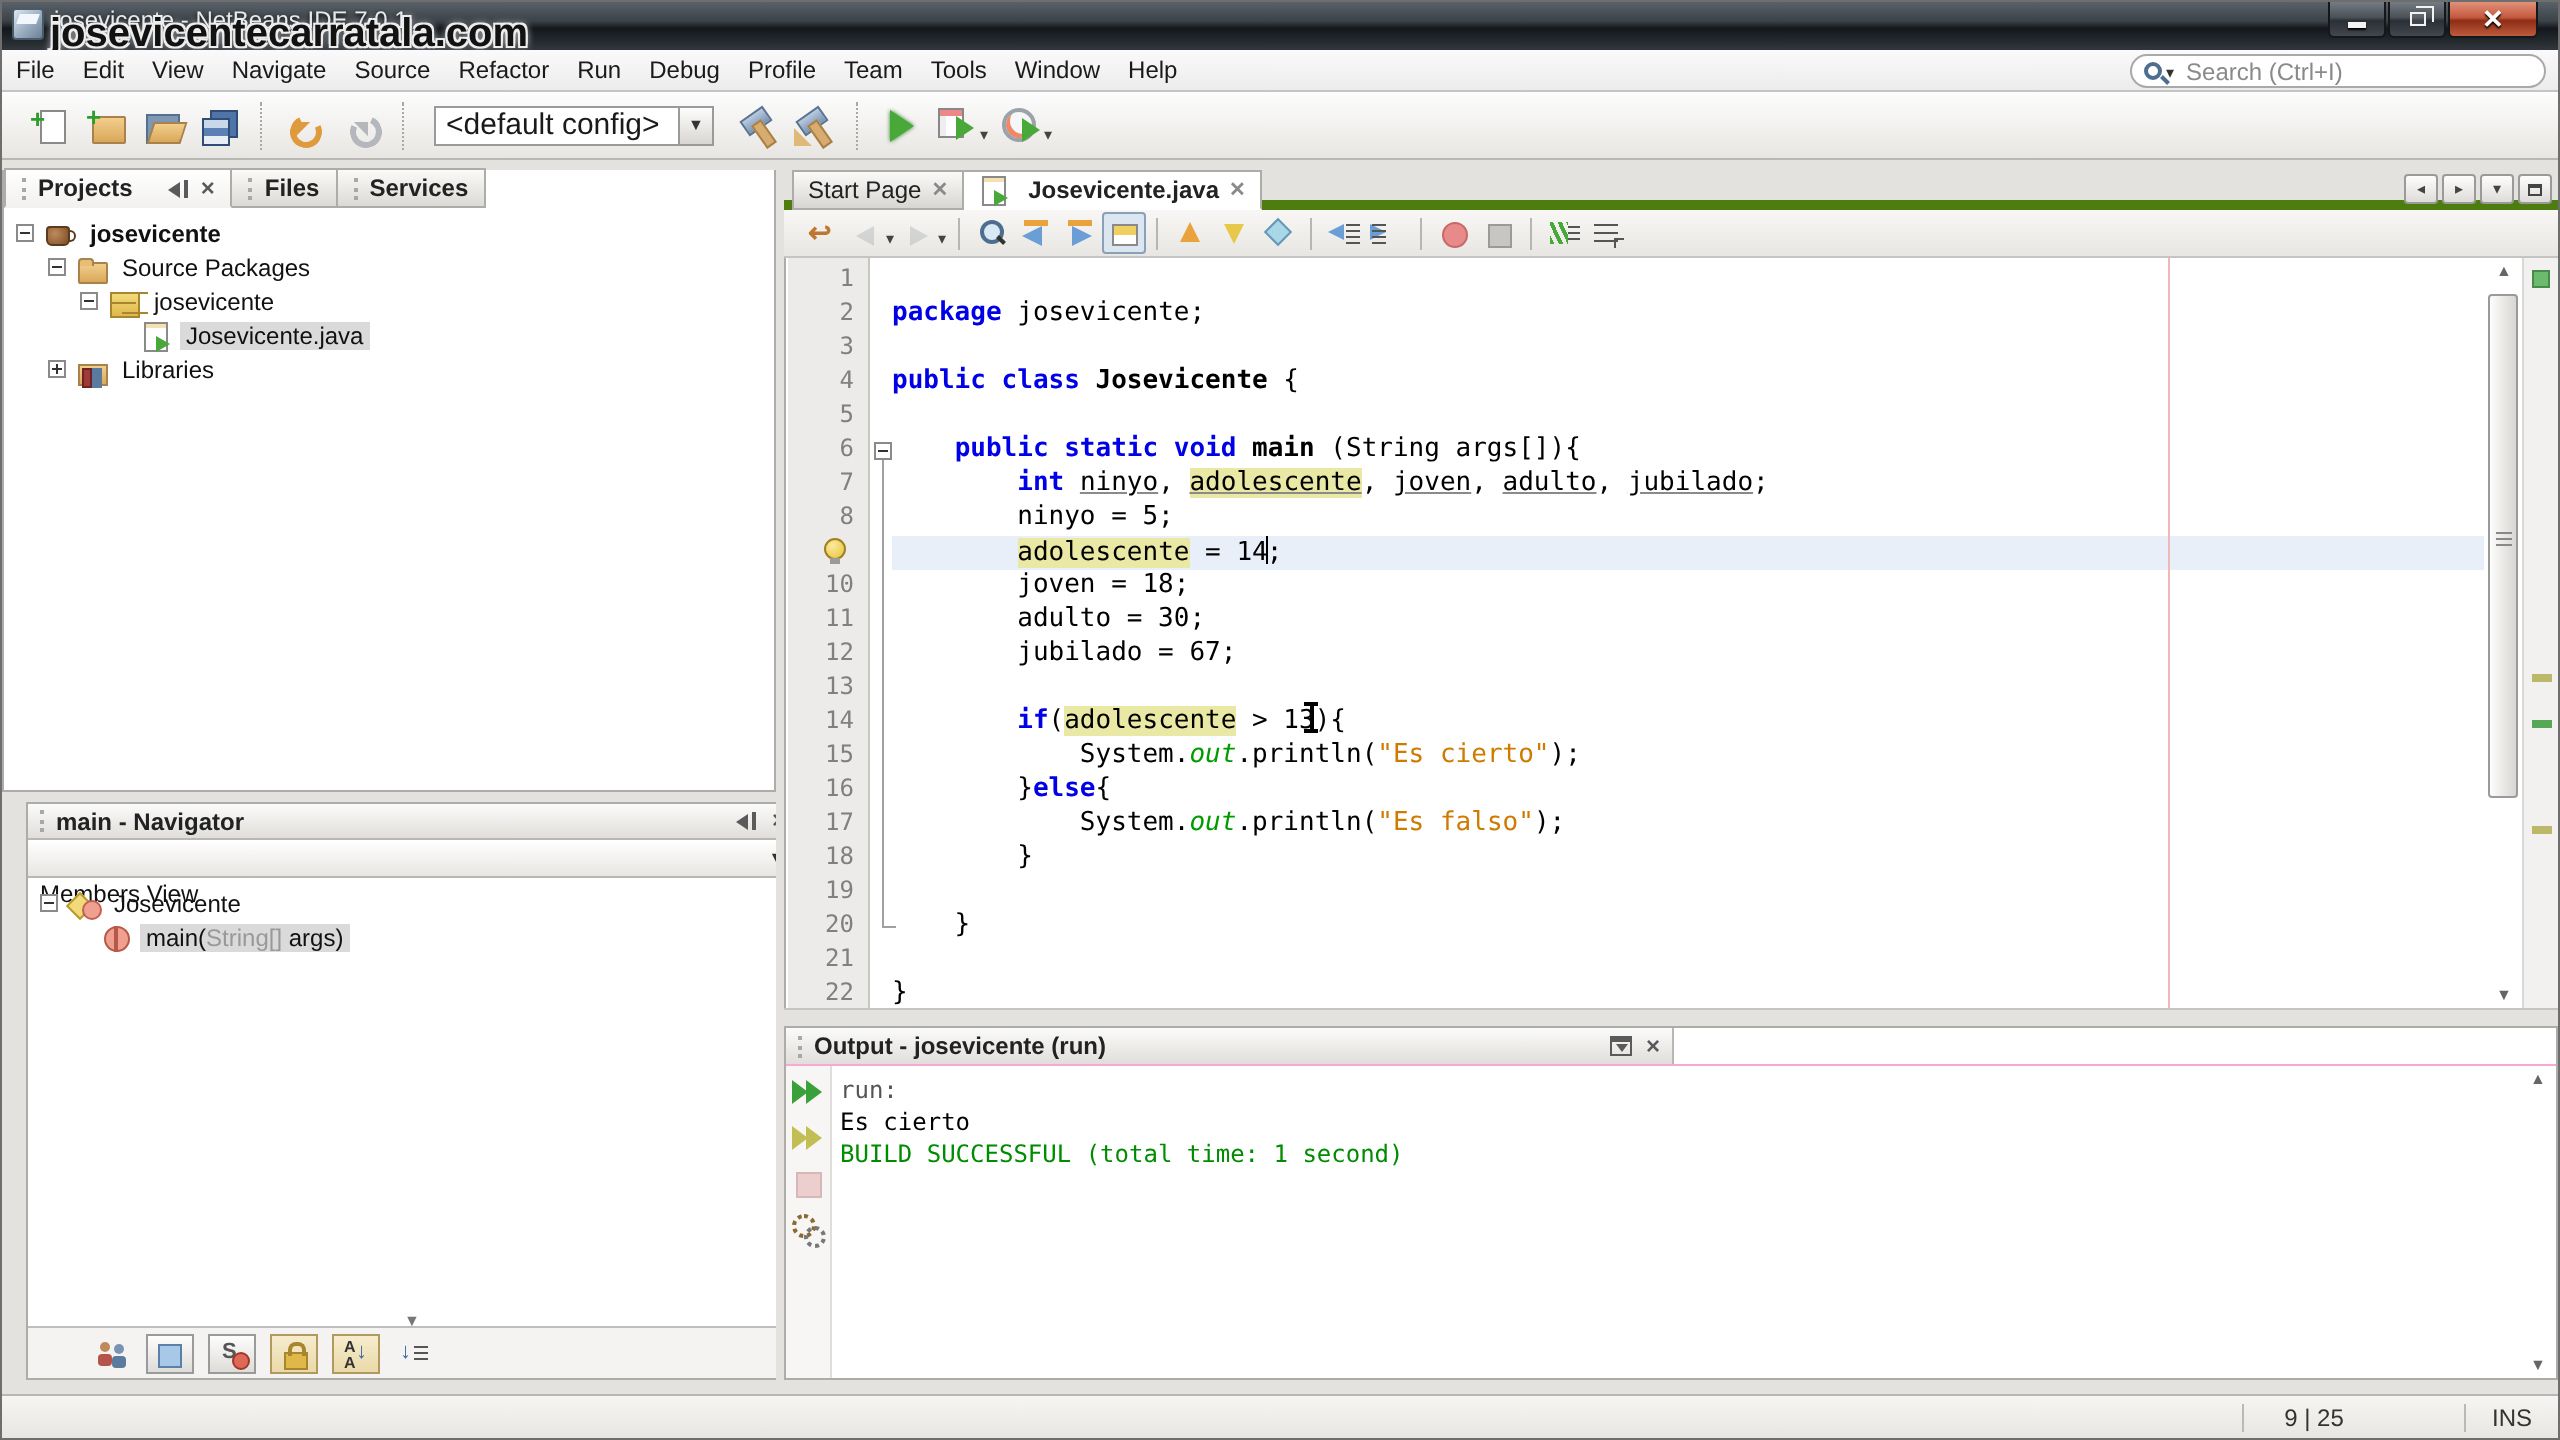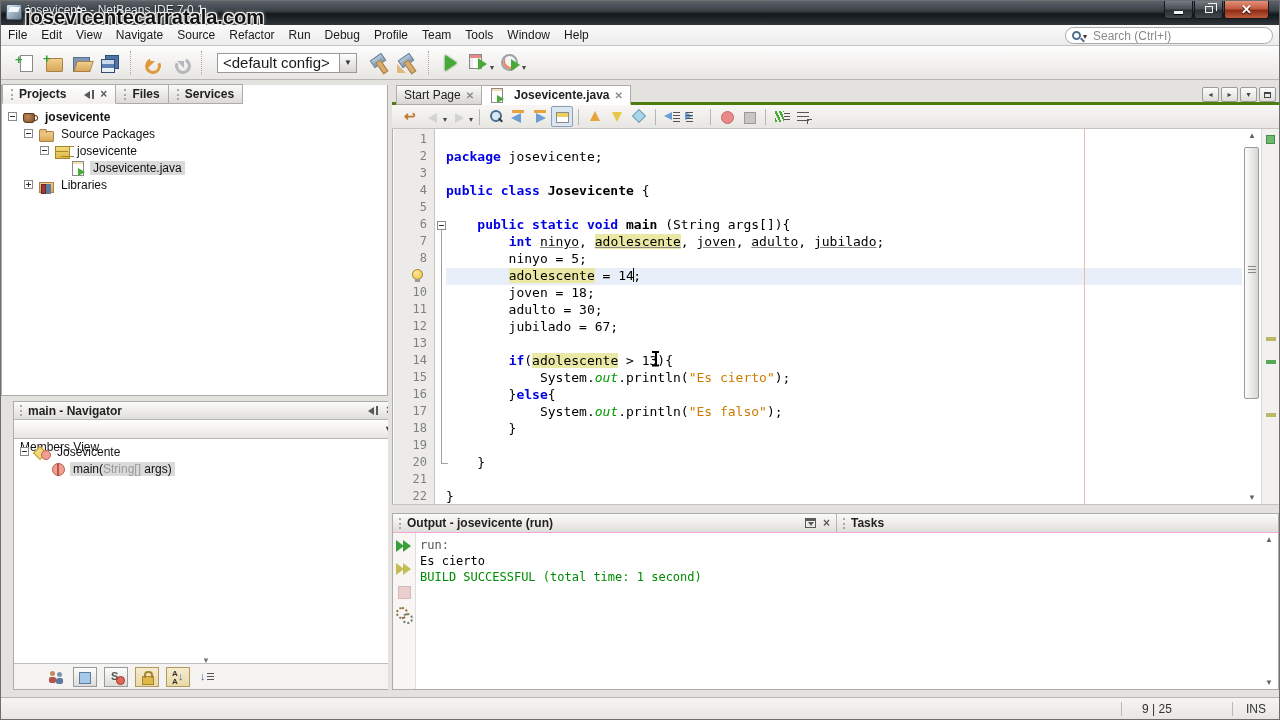--- a/index.html
+++ b/index.html
@@ -125,21 +125,21 @@
   .fico-static::after{content:"";position:absolute;left:7px;top:6px;width:7px;height:7px;background:#E06858;border-radius:50%;border:1px solid #A03828;}
   .fico-lock::before{content:"";position:absolute;left:2px;top:6px;width:10px;height:7px;background:#E0B84A;border:1px solid #A8862E;}
   .fico-lock::after{content:"";position:absolute;left:4px;top:1px;width:5px;height:5px;border:2px solid #A8862E;border-bottom:none;border-radius:4px 4px 0 0;}
   .fico-az::before{content:"A";position:absolute;left:1px;top:-1px;font-size:8px;font-weight:bold;color:#333;text-shadow:0 8px 0 #333;}
   .fico-az::after{content:"↓";position:absolute;left:7px;top:0px;font-size:11px;color:#3A6AA8;font-weight:bold;}
   .fico-sort::before{content:"↓";position:absolute;left:0px;top:0px;font-size:11px;color:#3A6AA8;font-weight:bold;}
   .fico-sort::after{content:"";position:absolute;left:7px;top:3px;width:7px;height:1px;background:#555;box-shadow:0 3px 0 #555,0 6px 0 #555;}
   .dim{color:#999;}
 
   
-  .ed-tabs{position:absolute;left:0;top:0;right:0;height:20px;display:flex;border-bottom:3px solid #4d7c0f;}
+  .ed-tabs{position:absolute;left:0;top:0;right:0;height:20px;display:flex;border-bottom:5px solid #4d7c0f;}
   .etab{display:flex;align-items:center;height:20px;padding:0 7px;font-size:12px;color:#222;background:linear-gradient(#FAFAF8,#D8D6D2);border:1px solid #AEACA8;border-left:none;gap:5px;}
   .etab:first-child{border-left:1px solid #AEACA8;margin-left:4px;}
   .etab.active{background:#FFFFFF;font-weight:bold;border-bottom:1px solid #FFF;}
   .etab .tx{color:#8A8A8A;font-size:10px;font-weight:bold;}
   .ed-tab-btns{position:absolute;right:3px;top:2px;display:flex;gap:2px;}
   .mini-btn{width:17px;height:15px;border:1px solid #9A9A9A;background:linear-gradient(#FDFDFD,#DEDCD8);display:flex;align-items:center;justify-content:center;font-size:8px;color:#444;border-radius:2px;}
   .mini-btn .sq{width:7px;height:6px;border:1px solid #444;border-top-width:2px;}
 
   
   .ed-toolbar{position:absolute;left:0;top:20px;right:0;height:24px;background:linear-gradient(#F8F7F5,#E8E6E2);border-bottom:1px solid #C6C4C0;display:flex;align-items:center;padding-left:8px;}
@@ -586,24 +586,20 @@
       <div class="h-splitter"></div>
 
       <div class="output">
         <div class="out-headers">
           <div class="out-header">
             <span class="grip"></span>
             <span class="out-title">Output - josevicente (run)</span>
             <span class="icon-out-min"></span>
             <span class="icon-x">×</span>
           </div>
-          <div class="tasks-header">
-            <span class="grip"></span>
-            <span class="out-title">Tasks</span>
-          </div>
         </div>
         <div class="out-body">
           <div class="out-btncol" id="output-buttons">
               <div class="out-btn oico-rerun"></div>
               <div class="out-btn oico-rerun2"></div>
               <div class="out-btn oico-stop"></div>
               <div class="out-btn oico-ant"></div>
             </div>
           <div class="out-text" id="output-lines">
               <div class="out-line muted">run:</div>

